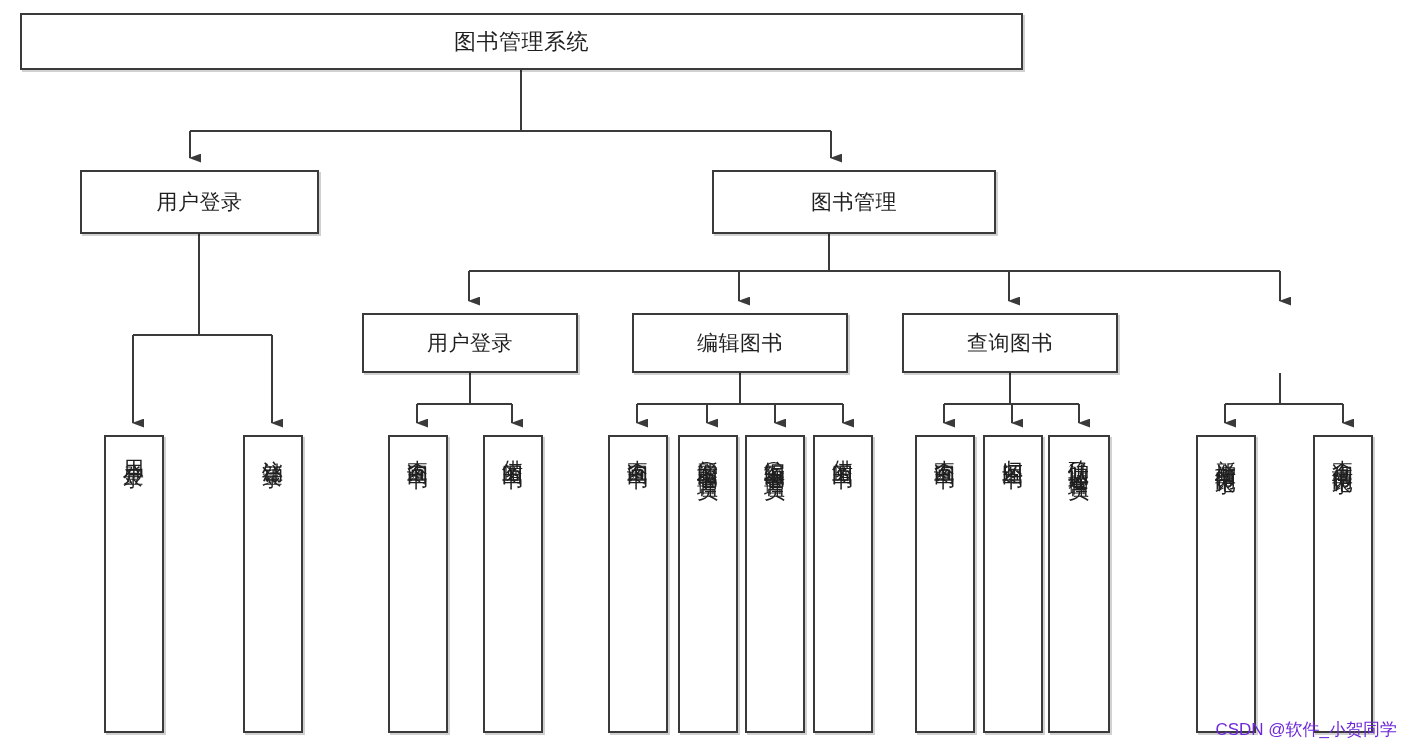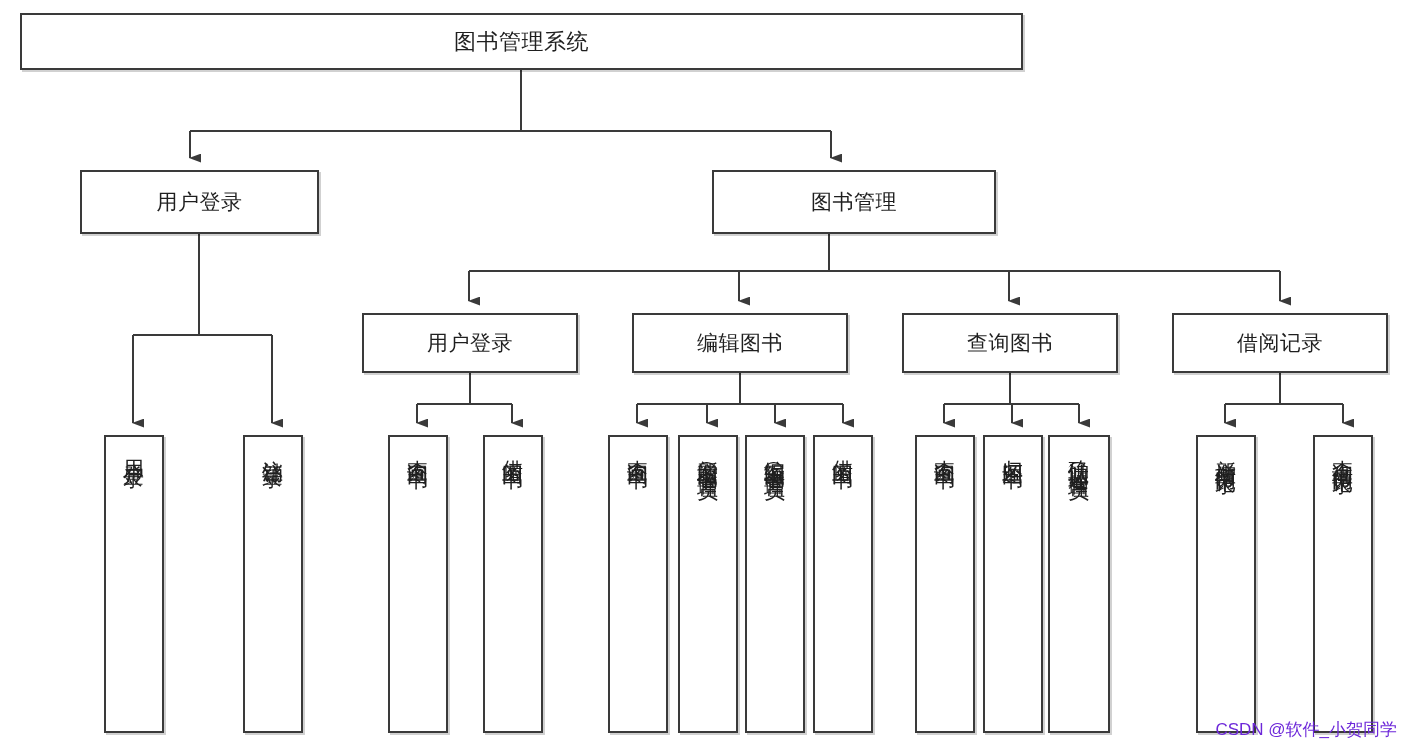--- a/index.html
+++ b/index.html
@@ -143,23 +143,20 @@
   </div>
 
   <div class="node horizontal" style="left:632px; top:313px; width:216px; height:60px;">
     <span class="label">编辑图书</span>
   </div>
 
   <div class="node horizontal" style="left:902px; top:313px; width:216px; height:60px;">
     <span class="label">查询图书</span>
   </div>
 
-  <div class="node horizontal" style="left:1172px; top:313px; width:216px; height:60px;">
-    <span class="label">借阅记录</span>
-  </div>
 
   <div class="node vertical" style="left:104px; top:435px; width:60px; height:298px;">
     <span class="label">用户登录</span>
   </div>
 
   <div class="node vertical" style="left:243px; top:435px; width:60px; height:298px;">
     <span class="label">注销登录</span>
   </div>
 
   <div class="node vertical" style="left:388px; top:435px; width:60px; height:298px;">

